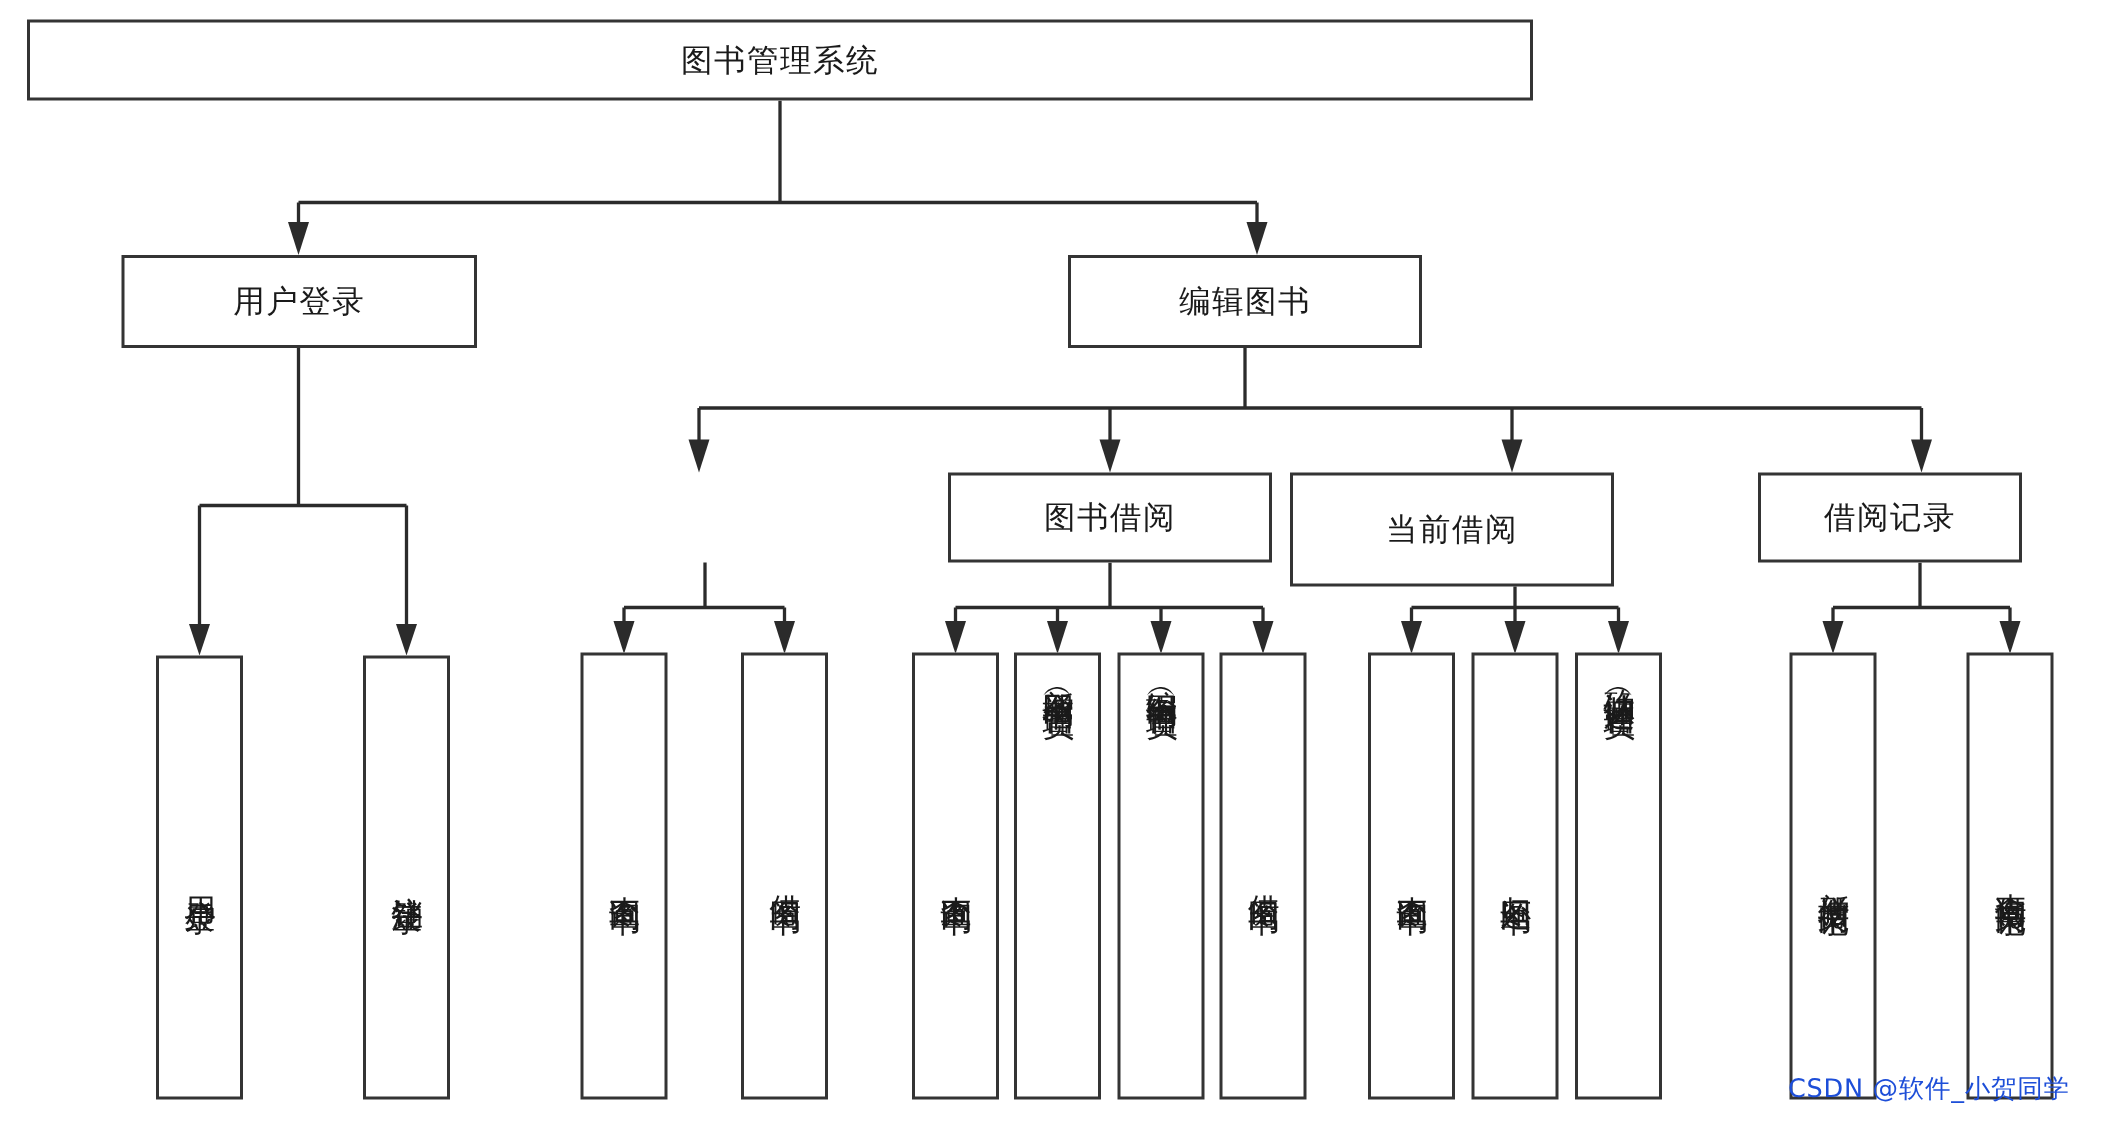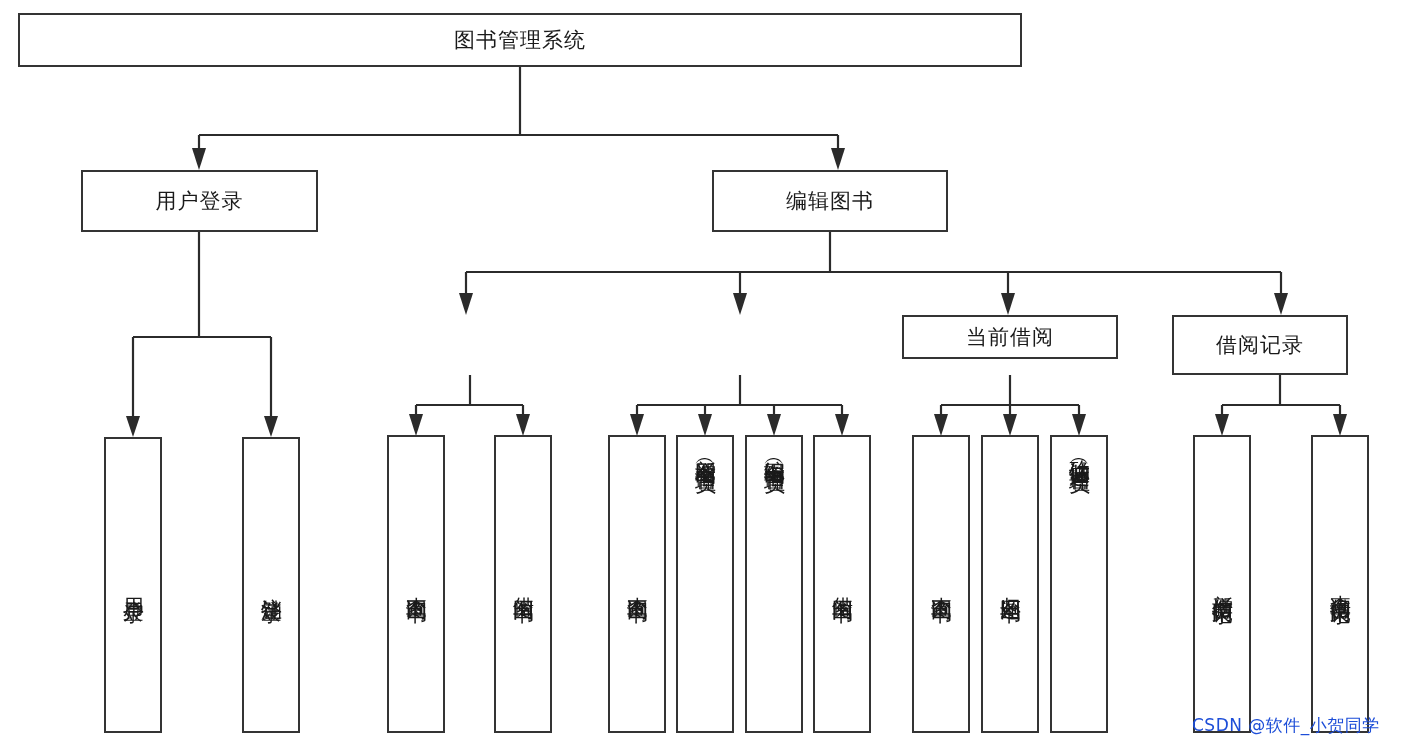--- a/index.html
+++ b/index.html
@@ -132,21 +132,22 @@
     <polygon class="arrowhead" points="1215,414 1229,414 1222,436"></polygon>
     <path class="ln" d="M1340,405 L1340,418"></path>
     <polygon class="arrowhead" points="1333,414 1347,414 1340,436"></polygon>
   </svg>
 
   <div class="node horiz" style="left:18px; top:13px; width:1004px; height:54px;">图书管理系统</div>
 
   <div class="node horiz" style="left:81px; top:170px; width:237px; height:62px;">用户登录</div>
   <div class="node horiz" style="left:712px; top:170px; width:236px; height:62px;">编辑图书</div>
 
-  <div class="node horiz" style="left:902px; top:315px; width:216px; height:44px;">当前借阅</div>
+  <div class="node horiz" style="left:632px; top:315px; width:216px; height:60px;">图书借阅</div>
+  <div class="node horiz" style="left:860px; top:315px; width:216px; height:76px;">当前借阅</div>
   <div class="node horiz" style="left:1172px; top:315px; width:176px; height:60px;">借阅记录</div>
 
   <div class="node vert" style="left:104px; top:437px; width:58px; height:296px;">用户登录</div>
   <div class="node vert" style="left:242px; top:437px; width:58px; height:296px;">注销登录</div>
 
   <div class="node vert" style="left:387px; top:435px; width:58px; height:298px;">查询图书</div>
   <div class="node vert" style="left:494px; top:435px; width:58px; height:298px;">借阅图书</div>
 
   <div class="node vert" style="left:608px; top:435px; width:58px; height:298px;">查询图书</div>
   <div class="node vert top" style="left:676px; top:435px; width:58px; height:298px;">新增图书（管理员）</div>

